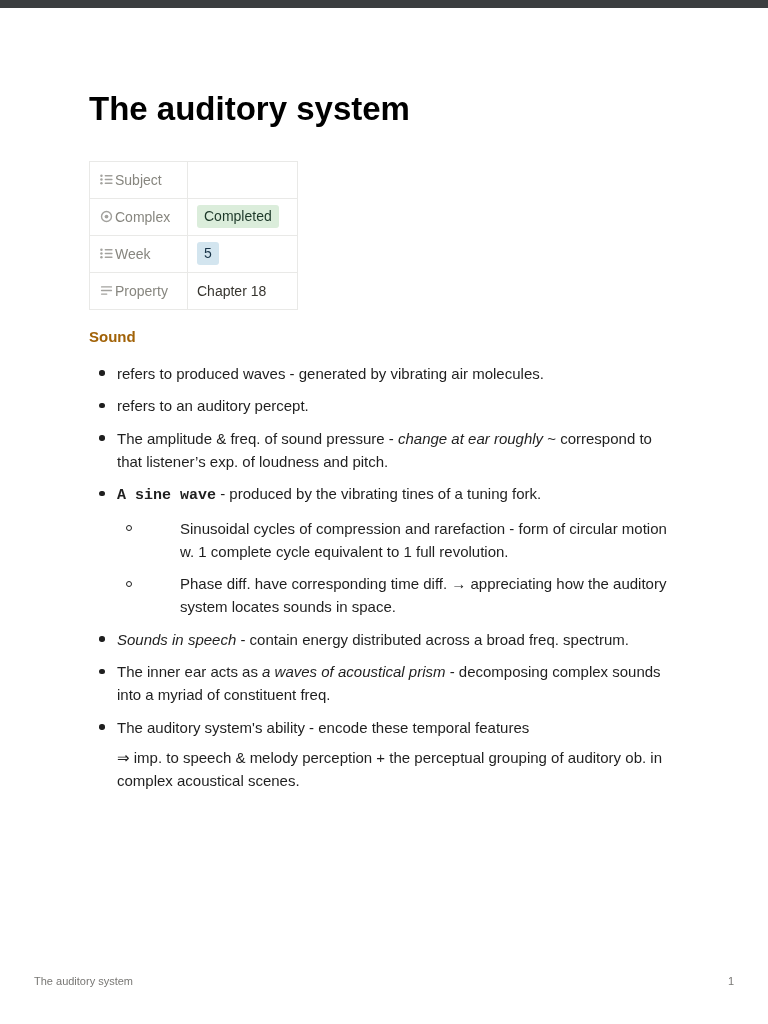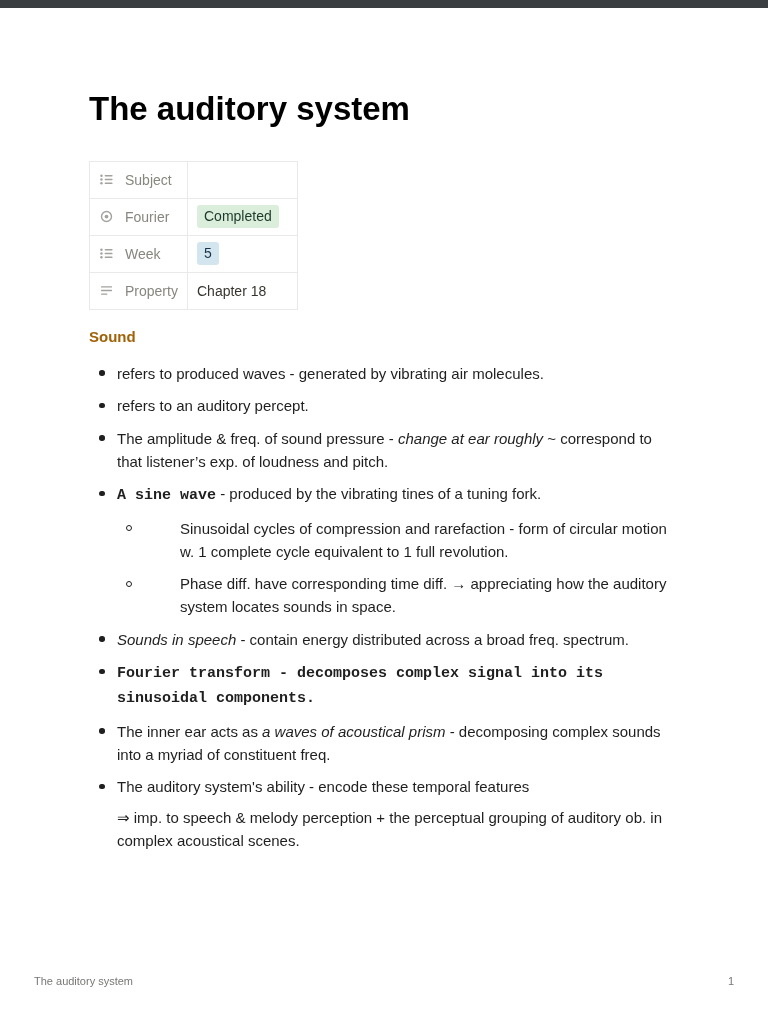--- a/index.html
+++ b/index.html
@@ -32,21 +32,21 @@
   }
   .prop-cell {
     border-right:1px solid #e9e9e7;
     border-bottom:1px solid #e9e9e7;
     height:37px;
     display:flex; align-items:center;
     padding:0 9px;
     box-sizing:border-box;
     font-size:14px;
   }
-  .prop-label { color:#87867f; gap:11px; }
+  .prop-label { color:#87867f; gap:1px; }
   .prop-icon { display:flex; align-items:center; }
   .prop-icon svg { width:15px; height:15px; display:block; }
   .prop-value { color:#37352f; }
   .badge {
     display:inline-block;
     padding:2px 7px;
     border-radius:3px;
     font-size:14px;
     line-height:1.35;
     text-align:center;
@@ -104,21 +104,21 @@
         <span>Subject</span>
       </div>
       <div class="prop-cell prop-value"></div>
       <div class="prop-cell prop-label">
         <span class="prop-icon">
           <svg viewBox="0 0 16 16">
             <circle cx="8" cy="8" r="5.3" fill="none" stroke="#a3a29e" stroke-width="1.5"></circle>
             <circle cx="8" cy="8" r="2" fill="#a3a29e"></circle>
           </svg>
         </span>
-        <span>Fourier</span>
+        <span>Complex</span>
       </div>
       <div class="prop-cell prop-value">
         <span class="badge" style="background: rgb(219, 237, 219); color: rgb(28, 56, 41);">Completed</span>
       </div>
       <div class="prop-cell prop-label">
         <span class="prop-icon">
           <svg viewBox="0 0 16 16" fill="#a3a29e">
             <circle cx="2.6" cy="4" r="1.3"></circle>
             <rect x="6" y="3.3" width="8.5" height="1.4" rx="0.7"></rect>
             <circle cx="2.6" cy="8" r="1.3"></circle>
@@ -189,26 +189,20 @@
       <div class="li">
         <span class="marker-cell">
           <span class="marker disc"></span>
         </span>
         <div class="li-text"><span class="seg-i">Sounds in speech</span><span> - contain energy distributed across a broad freq. spectrum.</span></div>
       </div>
       <div class="li">
         <span class="marker-cell">
           <span class="marker disc"></span>
         </span>
-        <div class="li-text"><span class="seg-b">Fourier transform - decomposes complex signal into its sinusoidal components.</span></div>
-      </div>
-      <div class="li">
-        <span class="marker-cell">
-          <span class="marker disc"></span>
-        </span>
         <div class="li-text"><span>The inner ear acts as </span><span class="seg-i">a waves of acoustical prism</span><span> - decomposing complex sounds into a myriad of constituent freq.</span></div>
       </div>
       <div class="li">
         <span class="marker-cell">
           <span class="marker disc"></span>
         </span>
         <div class="li-text"><span>The auditory system's ability - encode these temporal features</span></div>
       </div>
       <div class="li no-marker">
         <div class="li-text"><span>⇒ imp. to speech &amp; melody perception + the perceptual grouping of auditory ob. in complex acoustical scenes.</span></div>

